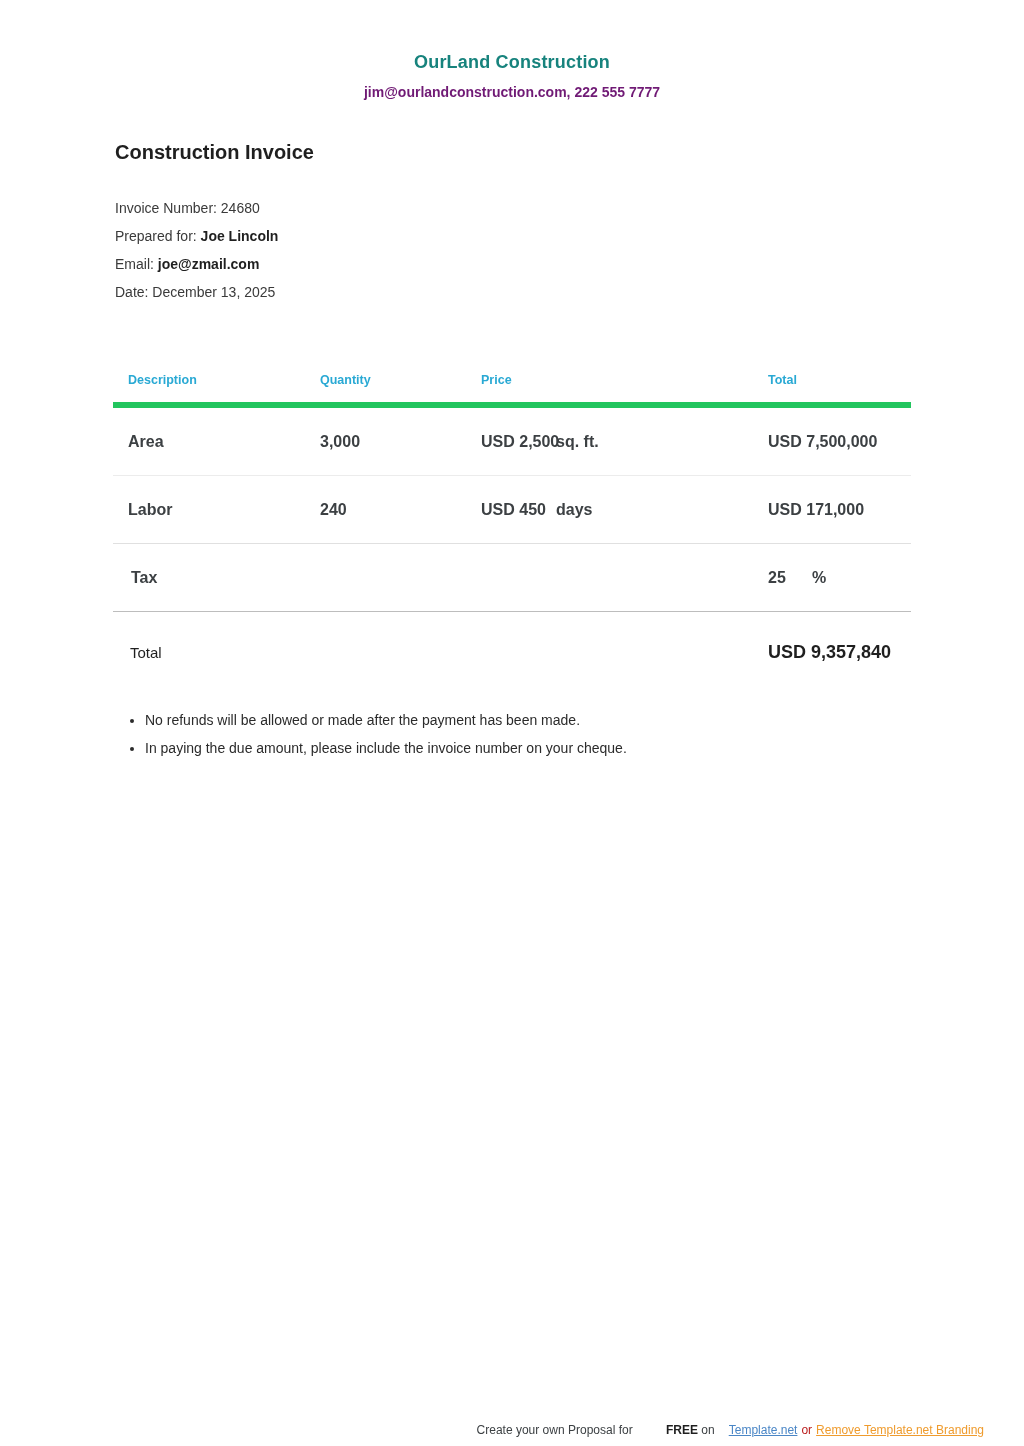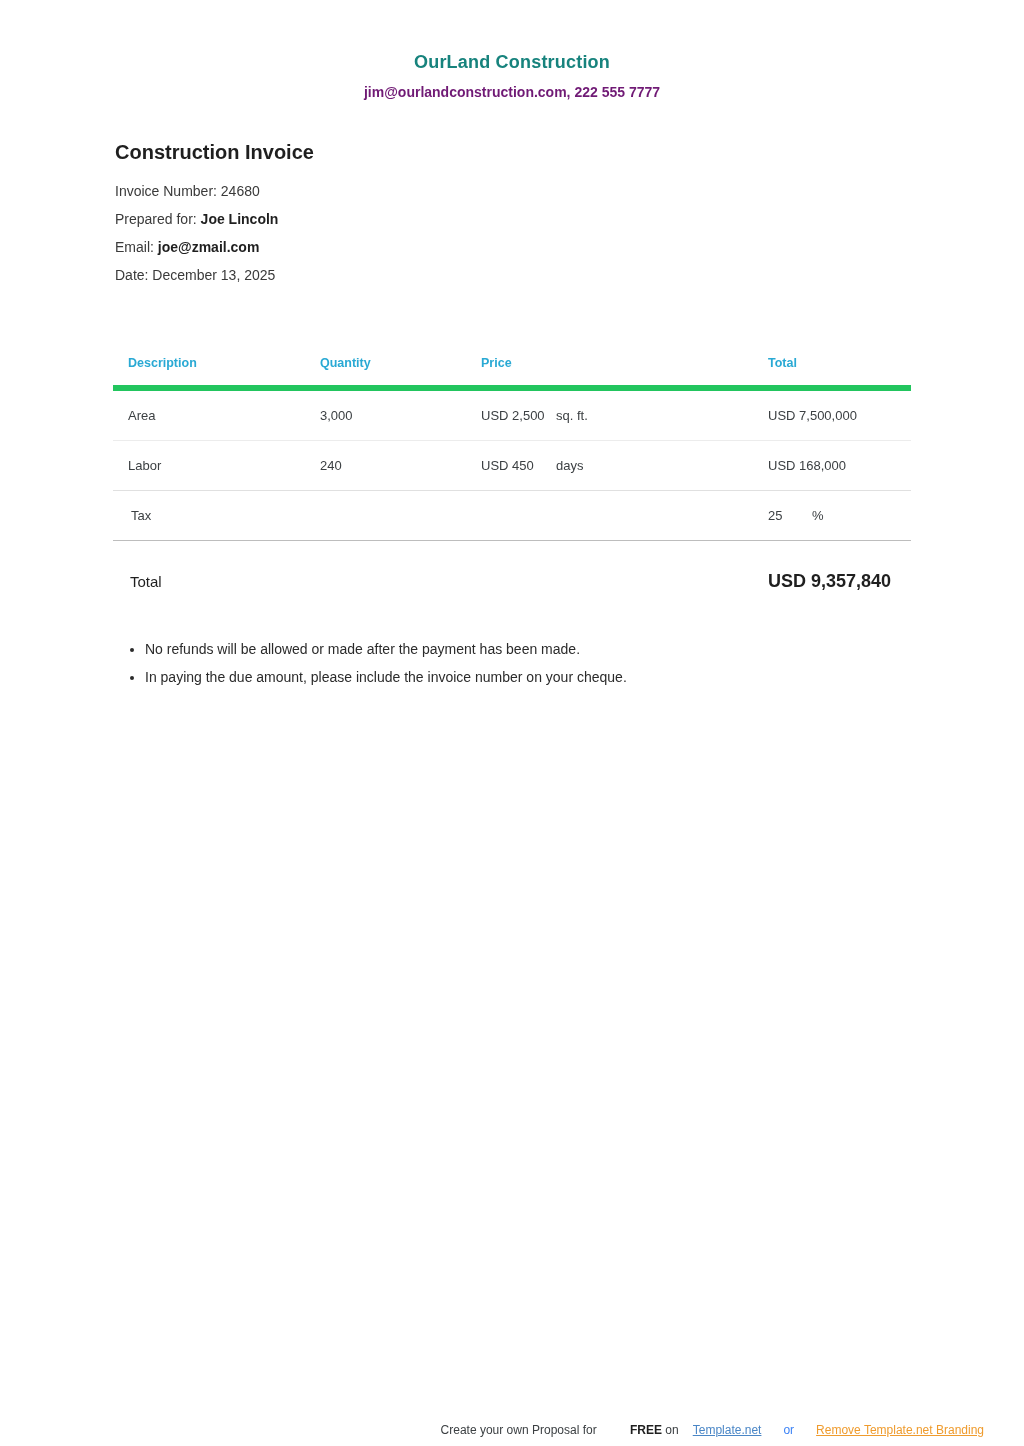--- a/index.html
+++ b/index.html
@@ -27,21 +27,21 @@
     font-weight: 700;
     color: #701a75;
   }
 
   
   .invoice-meta { margin: 41px 113px 0 115px; }
   .invoice-title {
     font-size: 20px;
     font-weight: 700;
     color: #1f1f1f;
-    margin-bottom: 13px;
+    margin-bottom: 30px;
   }
   .meta-line {
     font-size: 14px;
     line-height: 28px;
     color: #3a3a3a;
   }
   .meta-line .meta-value-bold { font-weight: 700; color: #1f1f1f; text-align: center; }
 
   
   .items-table { margin: 58px 113px 0 113px; }
@@ -55,21 +55,21 @@
     height: 44px;
     align-items: start;
     padding-top: 9px;
     border-bottom: 6px solid #22c55e;
   }
   .t-head .cell {
     font-size: 12.5px;
     font-weight: 700;
     color: #29a9d4;
   }
-  .t-body-row { height: 50px; font-size: 13px; color: #3c4043; }
+  .t-body-row { height: 68px; font-size: 16px; color: #3c4043; font-weight: bold; }
   .t-body-row .cell { white-space: nowrap; }
   .sep-light  { border-bottom: 1px solid #ececec; }
   .sep-mid    { border-bottom: 1px solid #e0e0e0; }
   .sep-dark   { border-bottom: 1px solid #bdbdbd; }
   .tax-row .cell:first-child { padding-left: 18px; }
   .total-cell-val { display: inline-block; min-width: 44px; }
 
   .t-total-row {
     display: grid;
     grid-template-columns: 655px 143px;
@@ -96,21 +96,21 @@
     bottom: 9px;
     font-size: 12px;
     color: #3c4043;
     white-space: nowrap;
   }
   .footer .free { font-weight: 700; color: #1f1f1f; margin-left: 30px; }
   .footer .spacer { display: inline-block; width: 14px; }
   .footer a { text-decoration: underline; cursor: pointer; }
   .footer .link-blue { color: #4a86c6; }
   .footer .link-orange { color: #ef9b2d; }
-  .footer .or { color: #3b82f6; margin: 0 22px; }
+  .footer .or { color: #b91c1c; margin: 0 4px; }
 </style>
 </head>
 <body>
 
 <div class="letterhead">
   <div class="company-name">OurLand Construction</div>
   <div class="contact-line">jim@ourlandconstruction.com, 222 555 7777</div>
 </div>
 
 <div class="invoice-meta">
@@ -137,21 +137,21 @@
     <div class="cell">USD 2,500</div>
     <div class="cell">sq. ft.</div>
     <div class="cell"><span class="total-cell-val">USD 7,500,000</span><span></span></div>
   </div>
 
   <div class="t-row t-body-row sep-mid">
     <div class="cell">Labor</div>
     <div class="cell">240</div>
     <div class="cell">USD 450</div>
     <div class="cell">days</div>
-    <div class="cell"><span class="total-cell-val">USD 168,000</span><span></span></div>
+    <div class="cell"><span class="total-cell-val">USD 171,000</span><span></span></div>
   </div>
 
   <div class="t-row t-body-row tax-row sep-dark">
     <div class="cell">Tax</div>
     <div class="cell"></div>
     <div class="cell"></div>
     <div class="cell"></div>
     <div class="cell"><span class="total-cell-val">25</span><span>%</span></div>
   </div>
 

